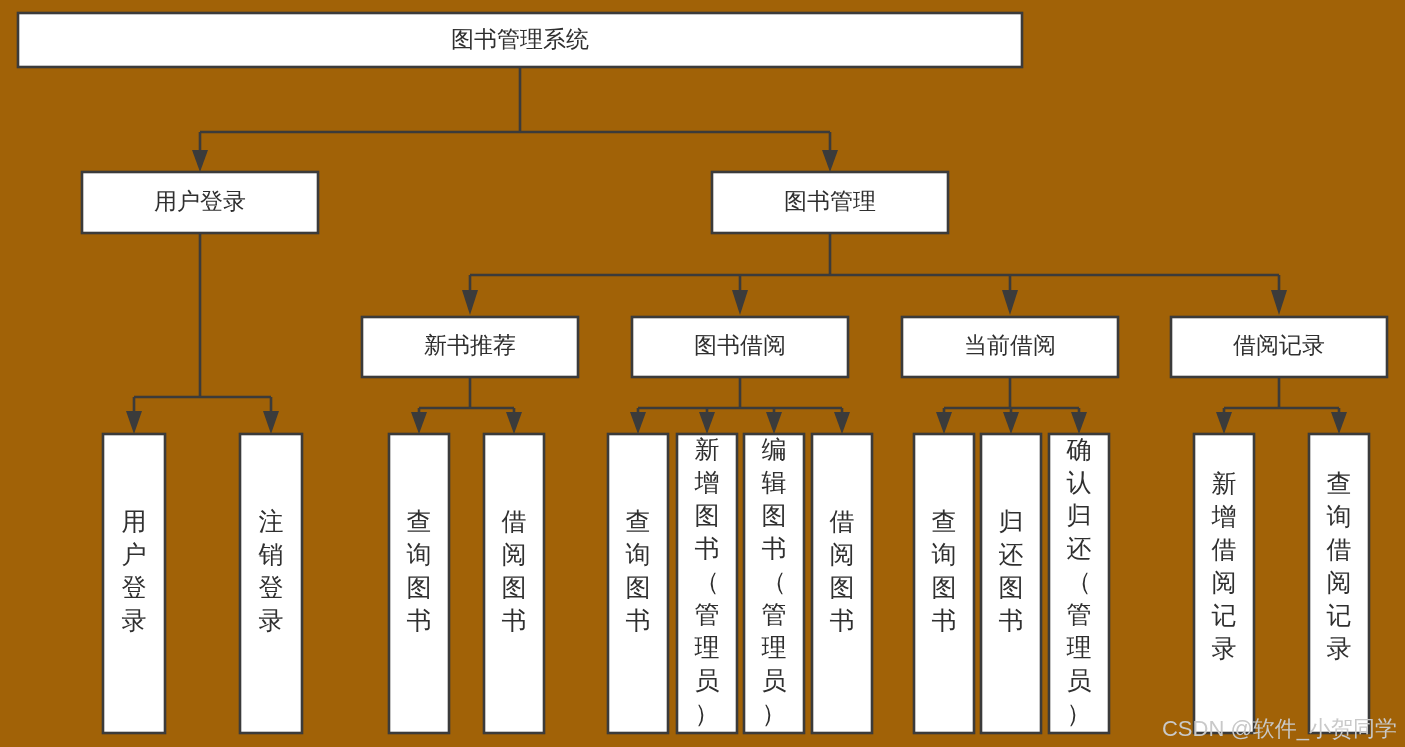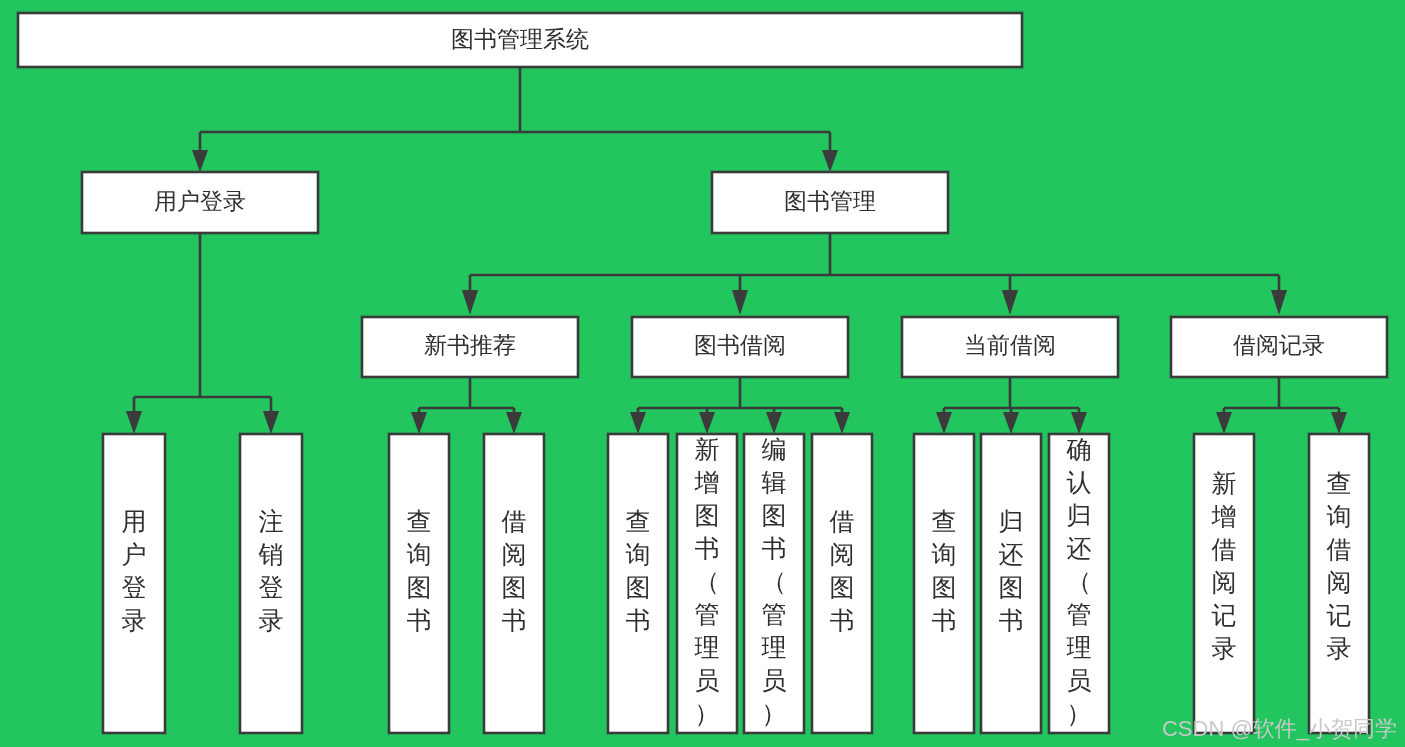--- a/index.html
+++ b/index.html
@@ -8,21 +8,21 @@
     padding: 0;
     background: #ffffff;
   }
   body {
     font-family: "Liberation Sans", "DejaVu Sans", sans-serif;
   }
   #diagram-root {
     position: relative;
     width: 1405px;
     height: 747px;
-    background: #22c55e;
+    background: #a16207;
     overflow: hidden;
   }
   svg.diagram-canvas {
     position: absolute;
     top: 0;
     left: 0;
     width: 1405px;
     height: 747px;
     display: block;
   }

